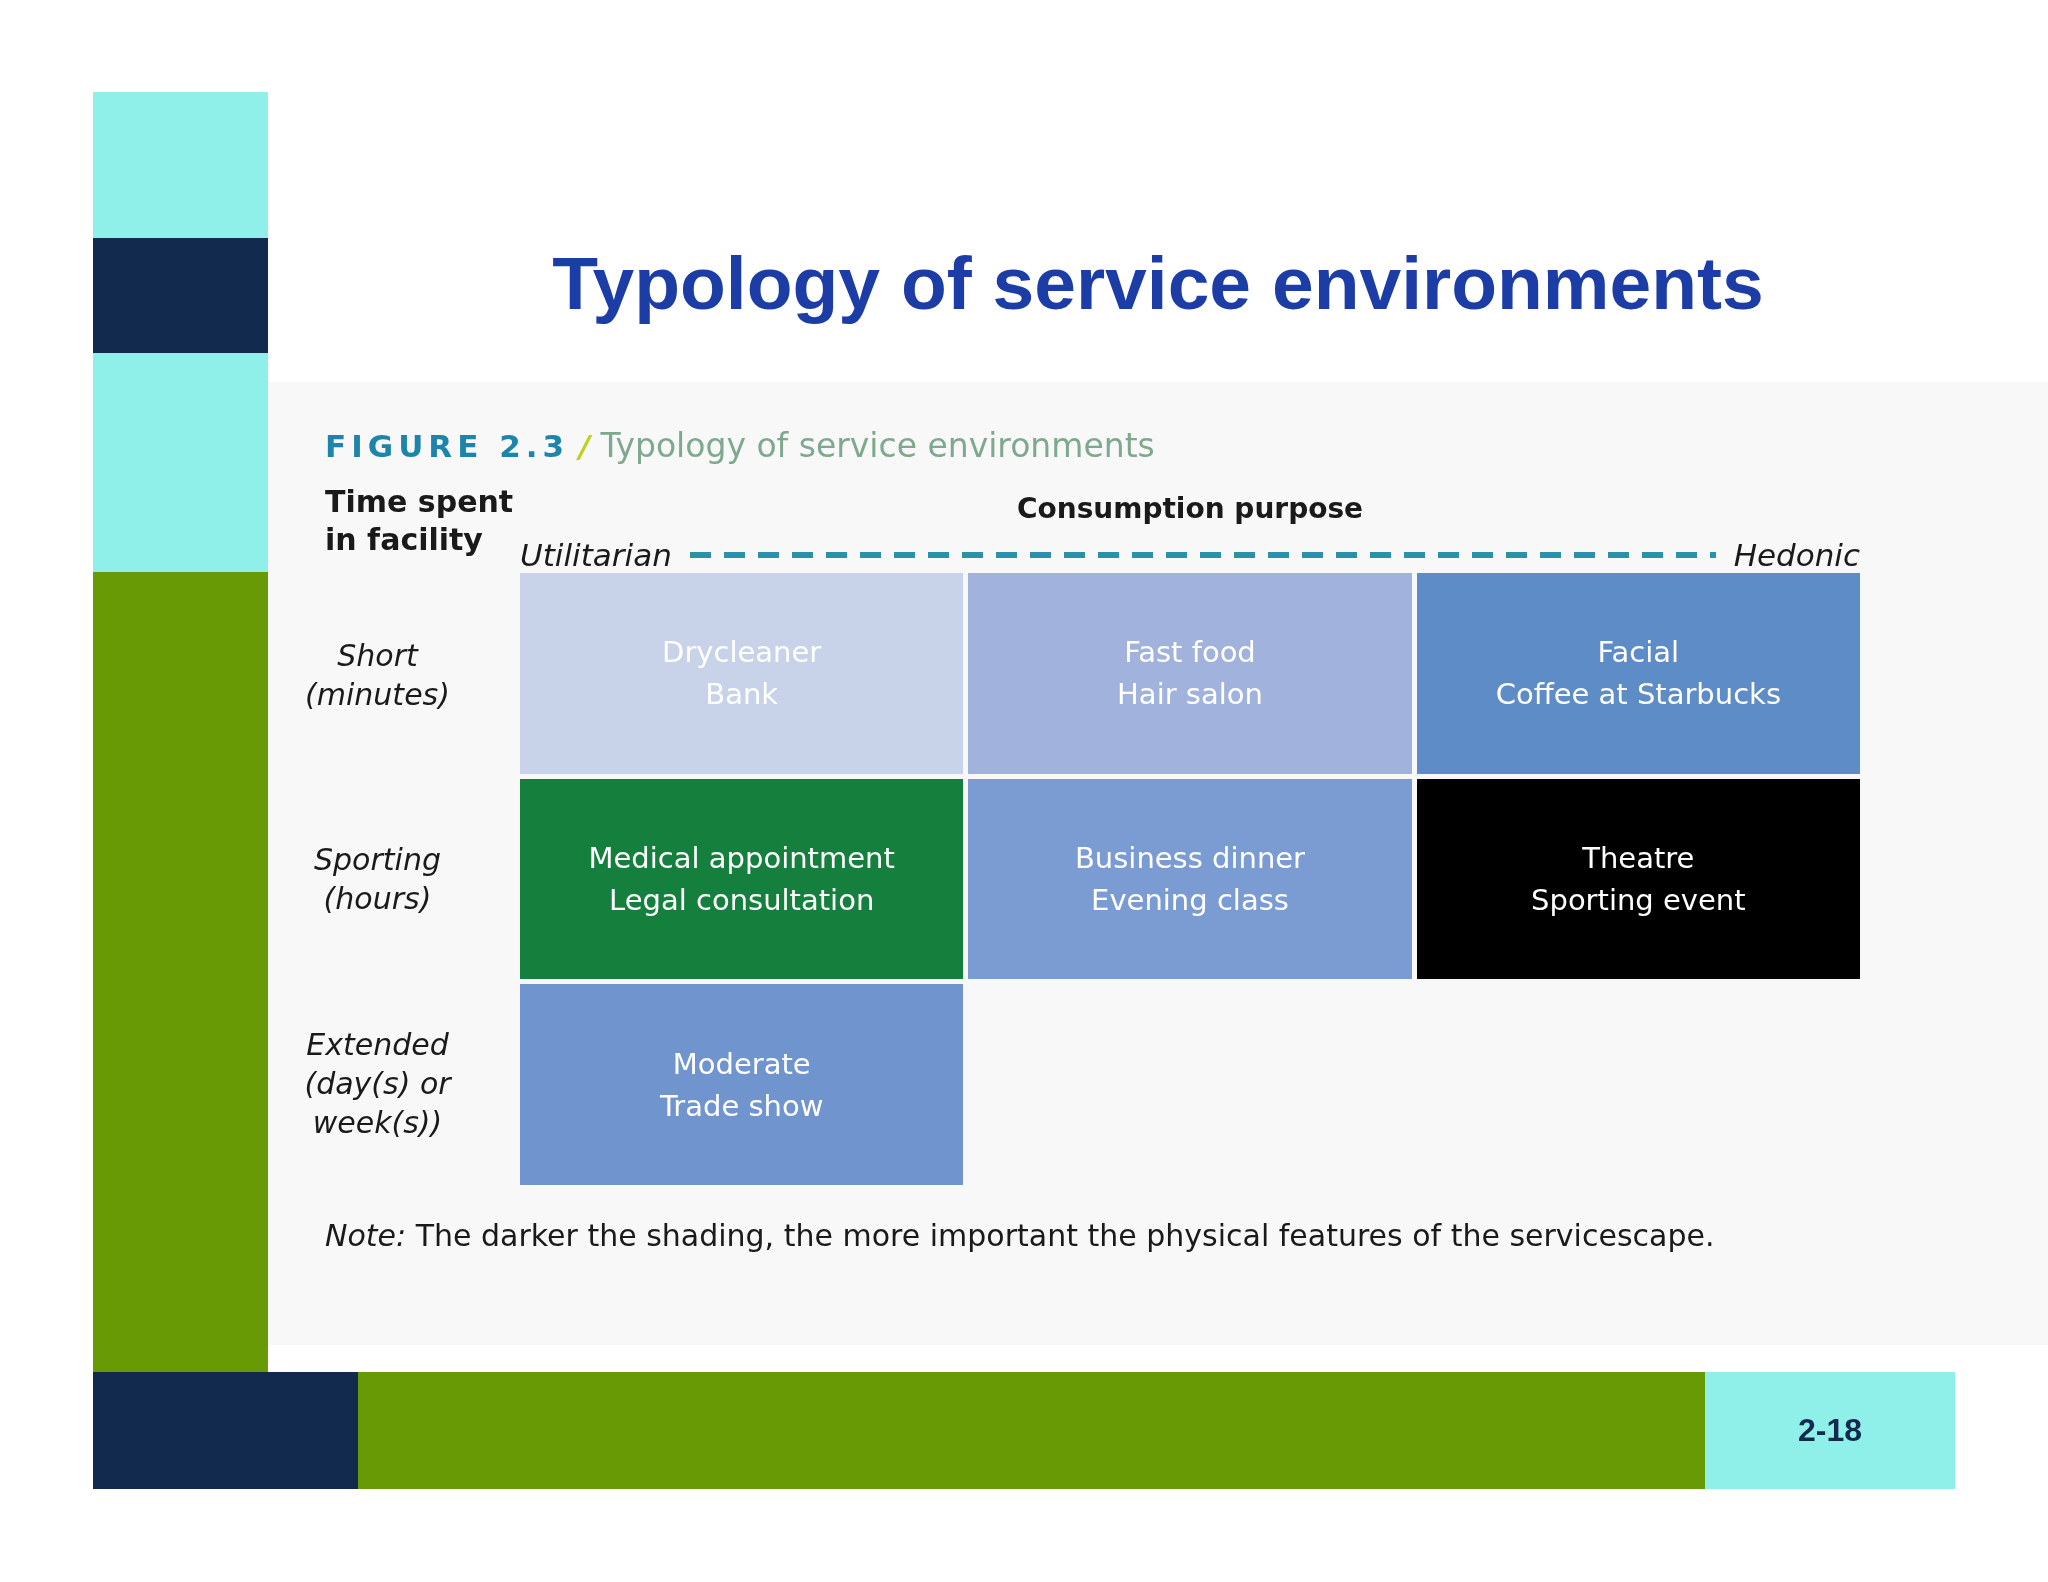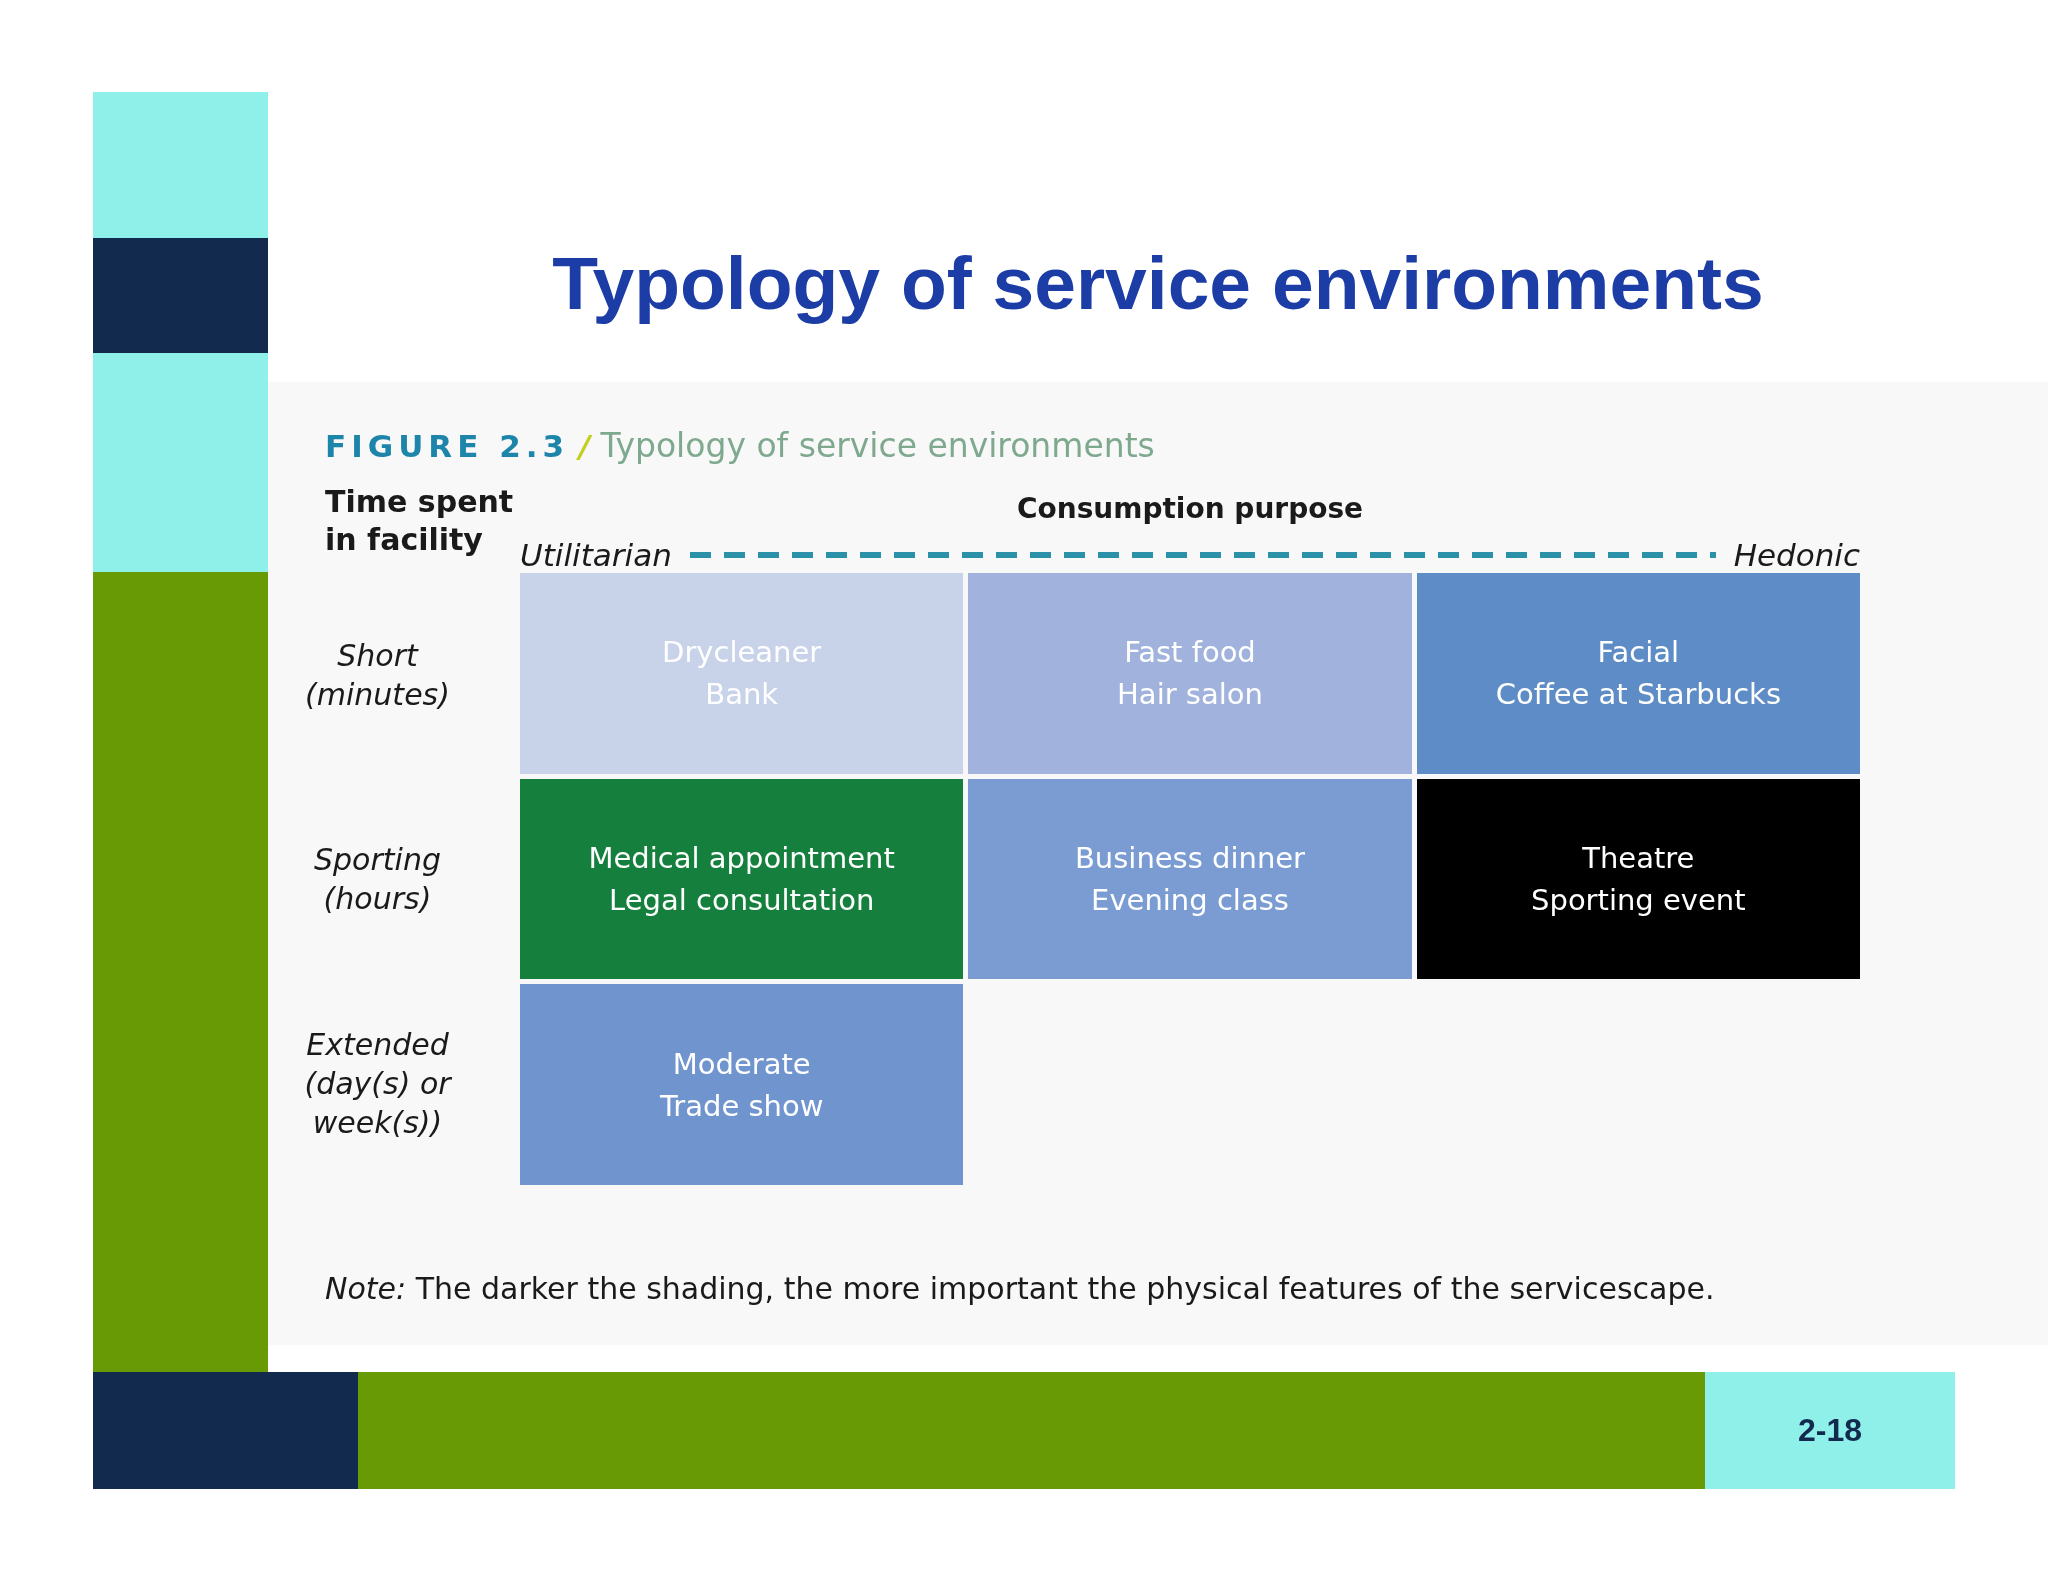--- a/index.html
+++ b/index.html
@@ -79,21 +79,21 @@
   }
   .row-label{
     display:flex;flex-direction:column;align-items:center;justify-content:center;
     font-family:"DejaVu Sans",sans-serif;
     font-size:30px;font-style:italic;color:#1a1a1a;line-height:1.3;text-align:center;
   }
   .row-label span{display:block;}
 
   
   .fig-note{
-    left:325px;top:1271px;width:1560px;
+    left:325px;top:1218px;width:1560px;
     font-family:"DejaVu Sans",sans-serif;
     font-size:30px;color:#1a1a1a;
   }
   .note-prefix{font-style:italic;}
 
   
   .page-number-box{
     left:1705px;top:1372px;width:250px;height:117px;
     display:flex;align-items:center;justify-content:center;
   }

